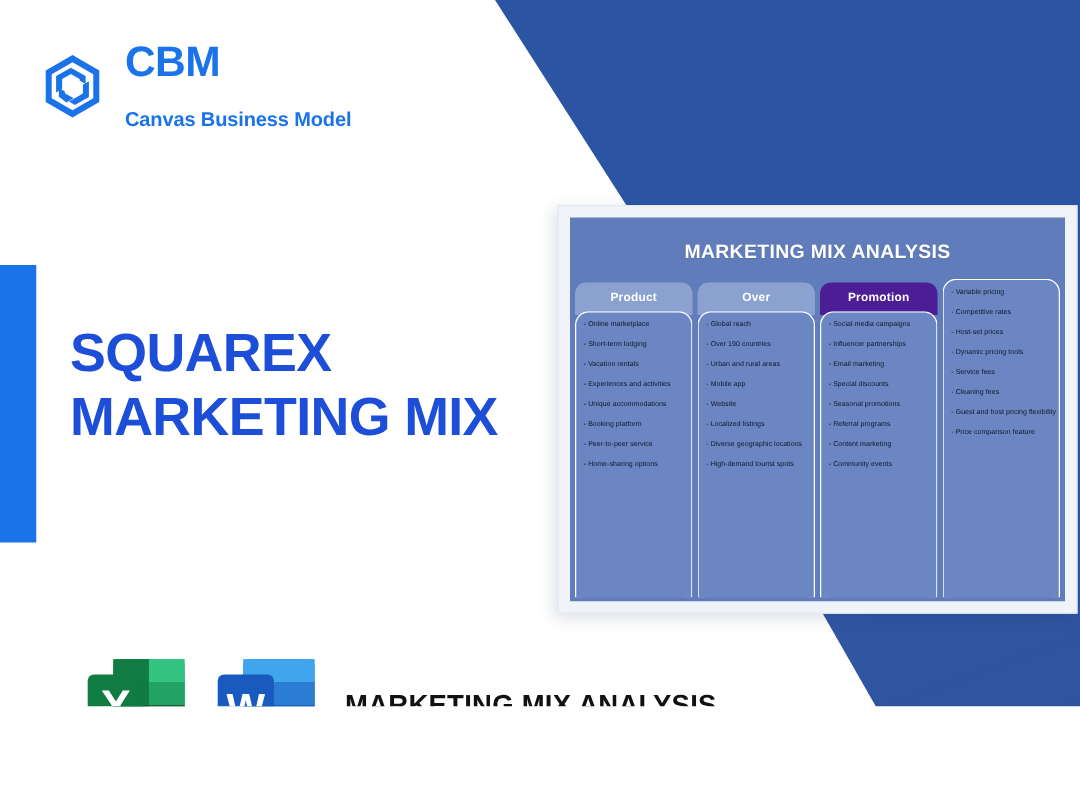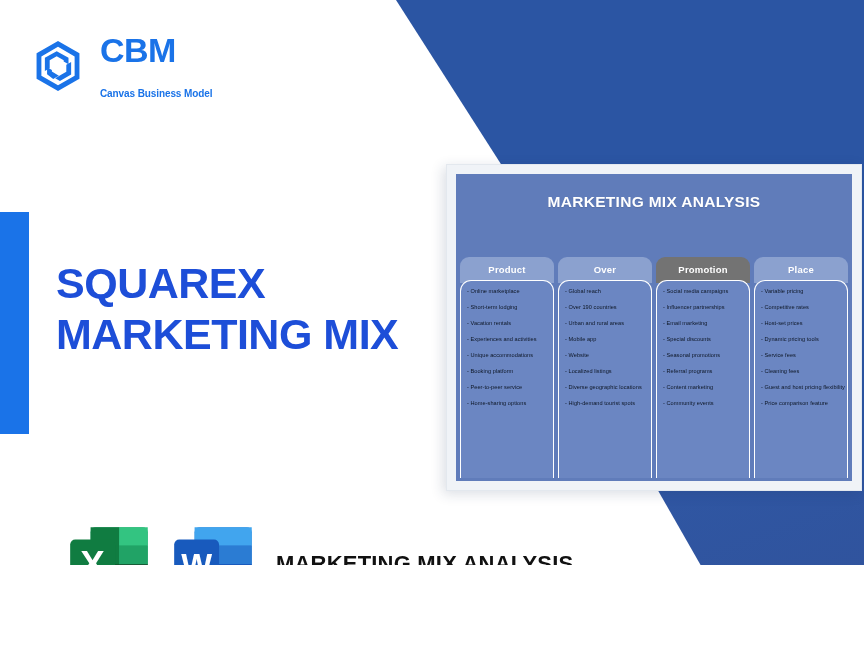--- a/index.html
+++ b/index.html
@@ -58,21 +58,21 @@
     display: flex; align-items: center; gap: 14px;
     z-index: 3;
   }
   .brand-mark { width: 56px; height: 56px; display: block; }
   .brand-text { display: flex; flex-direction: column; line-height: 1; }
   .brand-title {
     font-size: 34px; font-weight: bold; color: #1a73e8;
     letter-spacing: -0.5px;
   }
   .brand-sub {
-    font-size: 10px; font-weight: bold; color: #1a73e8;
+    font-size: 16px; font-weight: bold; color: #1a73e8;
     margin-top: 22px; letter-spacing: -0.1px;
   }
 
   
   .headline {
     position: absolute;
     left: 56px; top: 258px;
     width: 400px;
     font-size: 43px;
     font-weight: bold;
@@ -141,23 +141,22 @@
   }
   .col-head {
     background: #8ba1cf;
     border-radius: 9px 9px 0 0;
     color: #ffffff;
     font-size: 9.5px;
     font-weight: bold;
     text-align: center;
     padding: 7px 2px 8px 2px;
     letter-spacing: 0.2px;
-    margin-top: 31px;
-  }
-  .col-head.hl { background: #737373; }
+  }
+  .col-head.hl { background: #4c1d95; }
   .col-body {
     flex: 1;
     background: #6b86c2;
     border-top: 1.4px solid #ffffff;
     border-left: 1.4px solid #ffffff;
     border-right: 1.4px solid #ffffff;
     border-radius: 11px 11px 0 0;
     padding: 8px 5px 6px 6px;
     margin-top: -3px;
   }
@@ -279,21 +278,20 @@
               <li>- Special discounts</li>
               <li>- Seasonal promotions</li>
               <li>- Referral programs</li>
               <li>- Content marketing</li>
               <li>- Community events</li>
             </ul>
           </div>
         </div>
 
         <div class="col">
-          <div class="col-head">Place</div>
           <div class="col-body">
             <ul>
               <li>- Variable pricing</li>
               <li>- Competitive rates</li>
               <li>- Host-set prices</li>
               <li>- Dynamic pricing tools</li>
               <li>- Service fees</li>
               <li>- Cleaning fees</li>
               <li>- Guest and host pricing flexibility</li>
               <li>- Price comparison feature</li>

